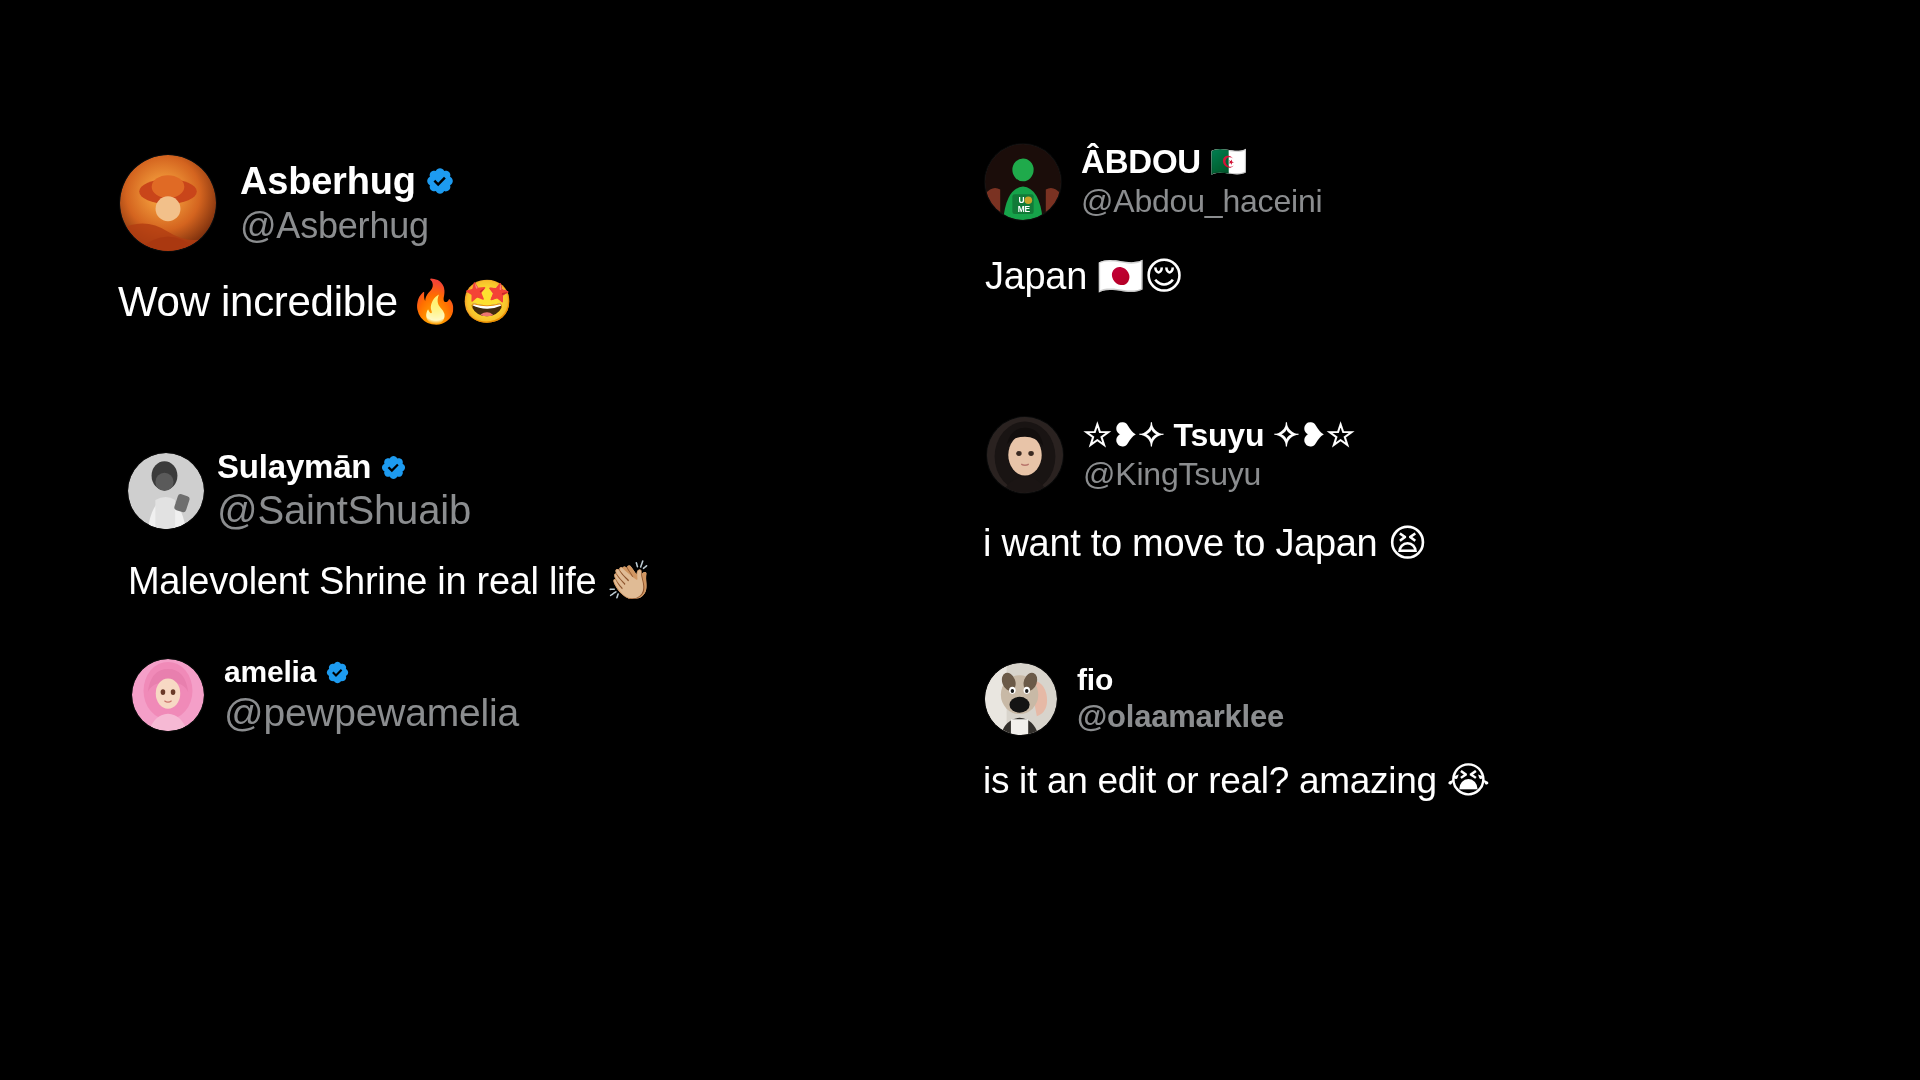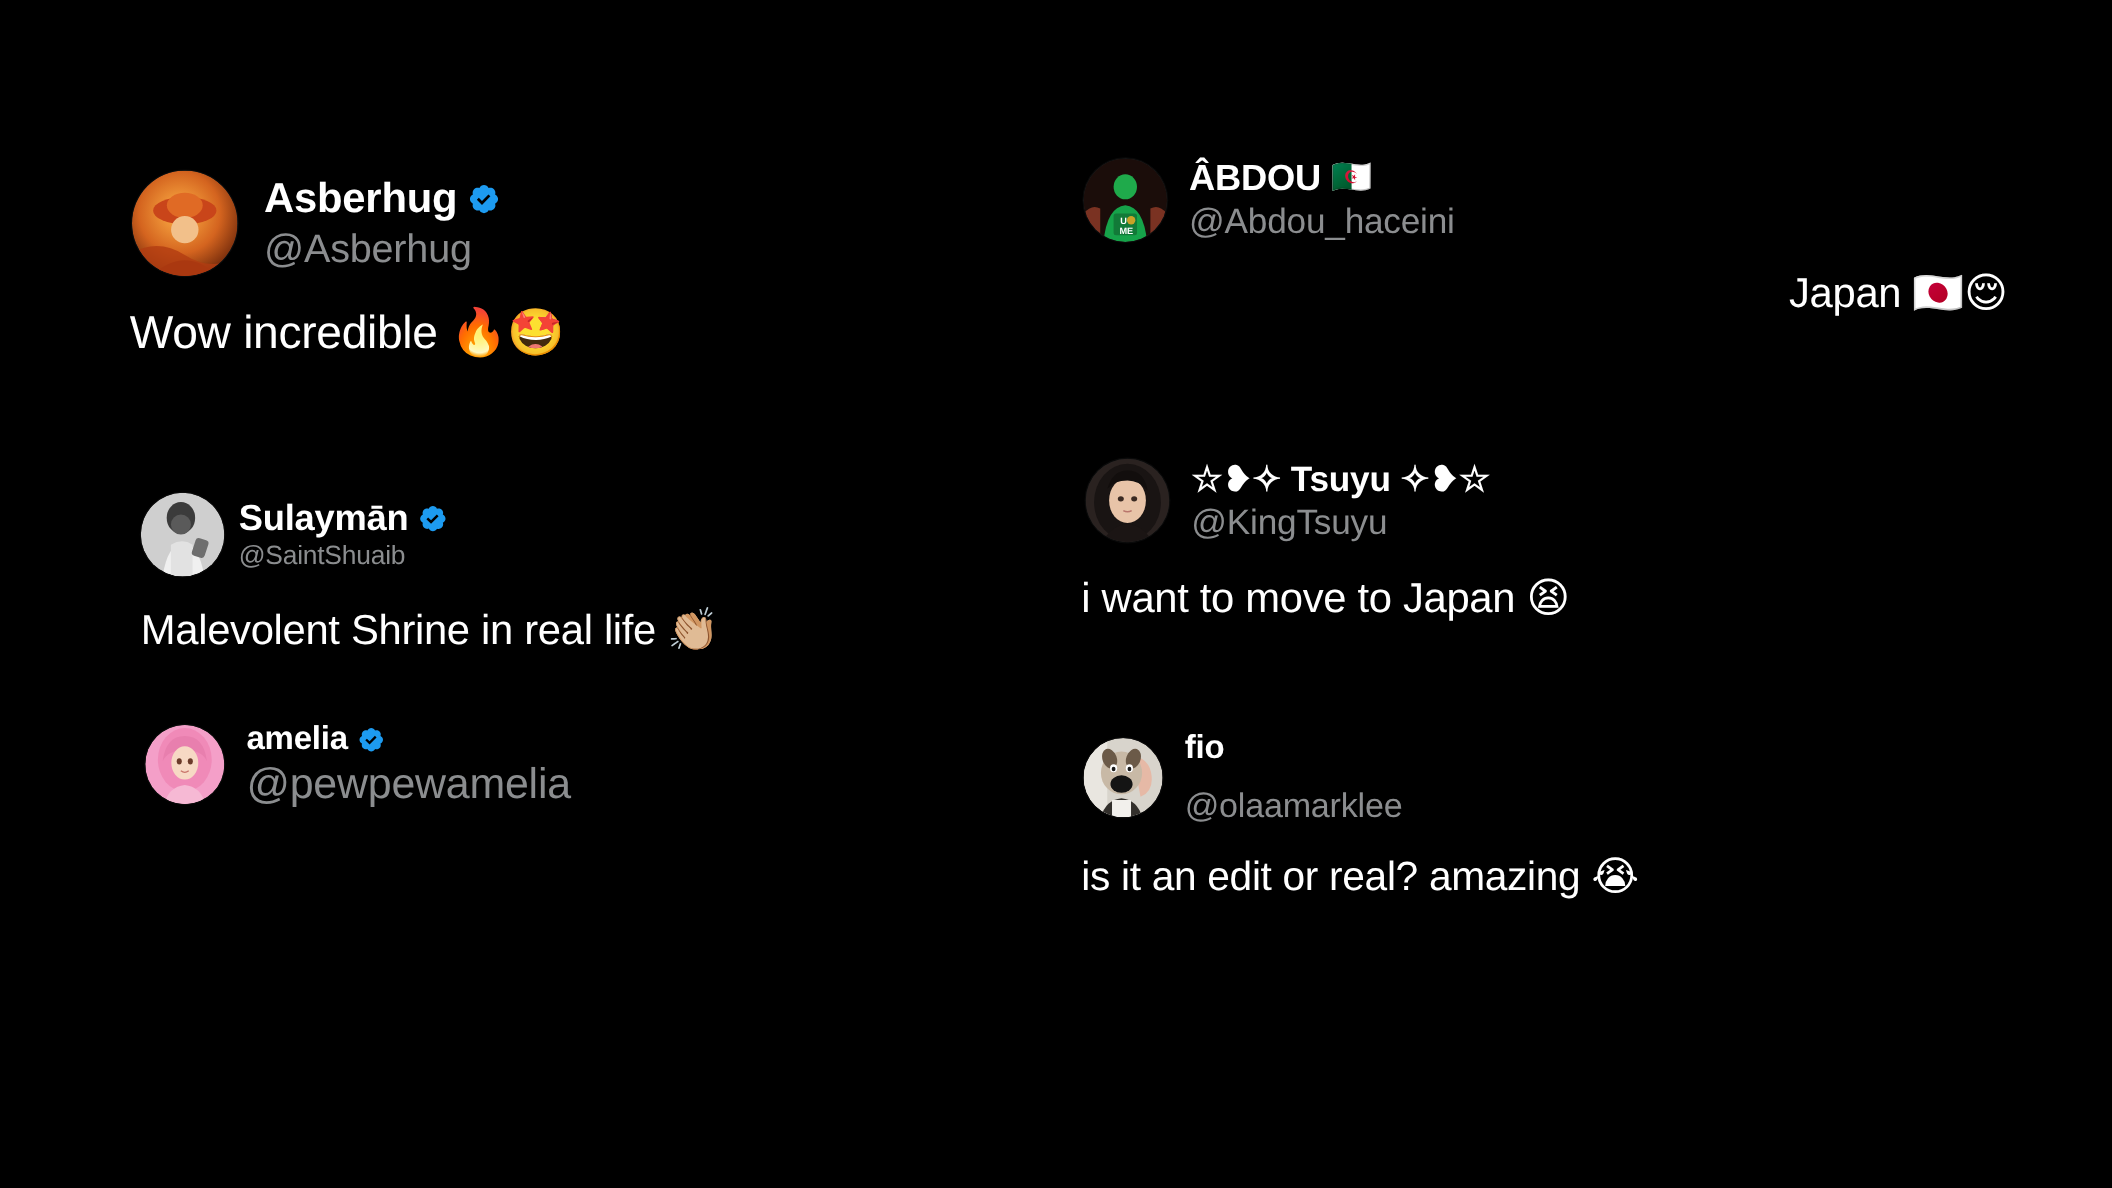--- a/index.html
+++ b/index.html
@@ -100,50 +100,50 @@
   #r1 .avatar { width: 96px; height: 96px; }
   #r1 .identity { margin-left: 24px; }
   #r1 .display-name { font-size: 38px; }
   #r1 .handle { font-size: 36px; margin-top: 2px; }
   #r1 .reply-text { font-size: 42px; margin-top: 26px; margin-left: -2px; }
 
   #r2 { left: 8px; top: 448px; }
   #r2 .avatar { width: 76px; height: 76px; }
   #r2 .identity { margin-left: 13px; }
   #r2 .display-name { font-size: 33px; }
-  #r2 .handle { font-size: 24px; margin-top: 2px; }
+  #r2 .handle { font-size: 40px; margin-top: 2px; }
   #r2 .reply-text { font-size: 38px; margin-top: 26px; margin-left: 0px; }
 
   #r3 { left: 12px; top: 655px; }
   #r3 .avatar { width: 72px; height: 72px; }
   #r3 .identity { margin-left: 20px; }
   #r3 .display-name { font-size: 30px; }
   #r3 .handle { font-size: 39px; margin-top: 2px; }
   #r3 .reply-text { font-size: 36px; margin-top: 22px; margin-left: 4px; }
 
   
   #r4 { left: 0; top: 143px; }
   #r4 .avatar { width: 76px; height: 76px; }
   #r4 .identity { margin-left: 20px; }
   #r4 .display-name { font-size: 33px; }
   #r4 .handle { font-size: 32px; margin-top: 2px; }
-  #r4 .reply-text { font-size: 38px; margin-top: 24px; margin-left: 0px; text-align: right; }
+  #r4 .reply-text { font-size: 38px; margin-top: 34px; margin-left: 0px; }
 
   #r5 { left: 2px; top: 416px; }
   #r5 .avatar { width: 76px; height: 76px; }
   #r5 .identity { margin-left: 20px; }
   #r5 .display-name { font-size: 32px; }
   #r5 .handle { font-size: 32px; margin-top: 2px; }
   #r5 .reply-text { font-size: 38px; margin-top: 28px; margin-left: -4px; }
 
   #r6 { left: 0; top: 663px; }
   #r6 .avatar { width: 72px; height: 72px; }
   #r6 .identity { margin-left: 20px; }
   #r6 .display-name { font-size: 30px; }
-  #r6 .handle { font-size: 31px; margin-top: 18px; }
+  #r6 .handle { font-size: 31px; margin-top: 2px; font-weight: bold; }
   #r6 .reply-text { font-size: 37px; margin-top: 24px; margin-left: -2px; }
 </style>
 </head>
 <body>
 
 <div id="screen">
 
   <div class="column left">
 
     <div class="reply" id="r1">

